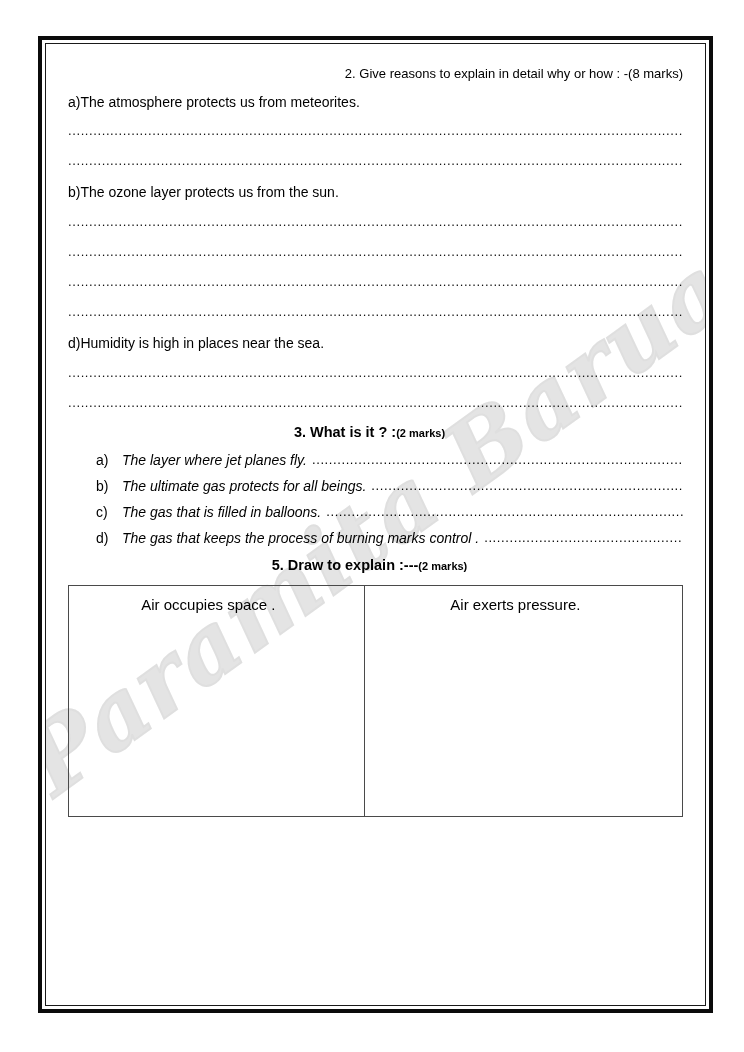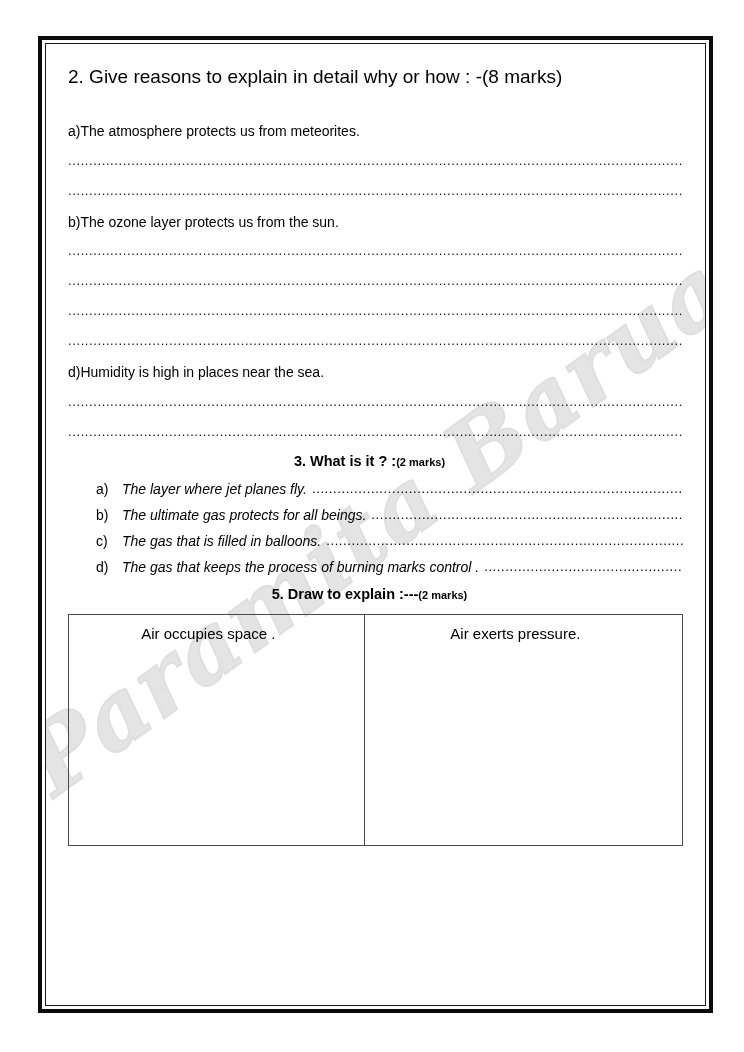--- a/index.html
+++ b/index.html
@@ -62,24 +62,25 @@
   }
 
   
   #content {
     position: relative;
     z-index: 2;
     padding: 22px 22px 0 22px;
   }
 
   .q-head {
-    font-size: 19px;
+    font-size: 13px;
     line-height: 1.2;
-    margin: 0 0 34px 0;
-    white-space: nowrap;
+    margin: 0 0 12px 0;
+    white-space: nowrap;
+    text-align: right;
   }
 
   .sub-q {
     font-size: 14px;
     line-height: 1.2;
     margin: 0 0 14px 0;
     white-space: nowrap;
   }
 
   .dots-line {

